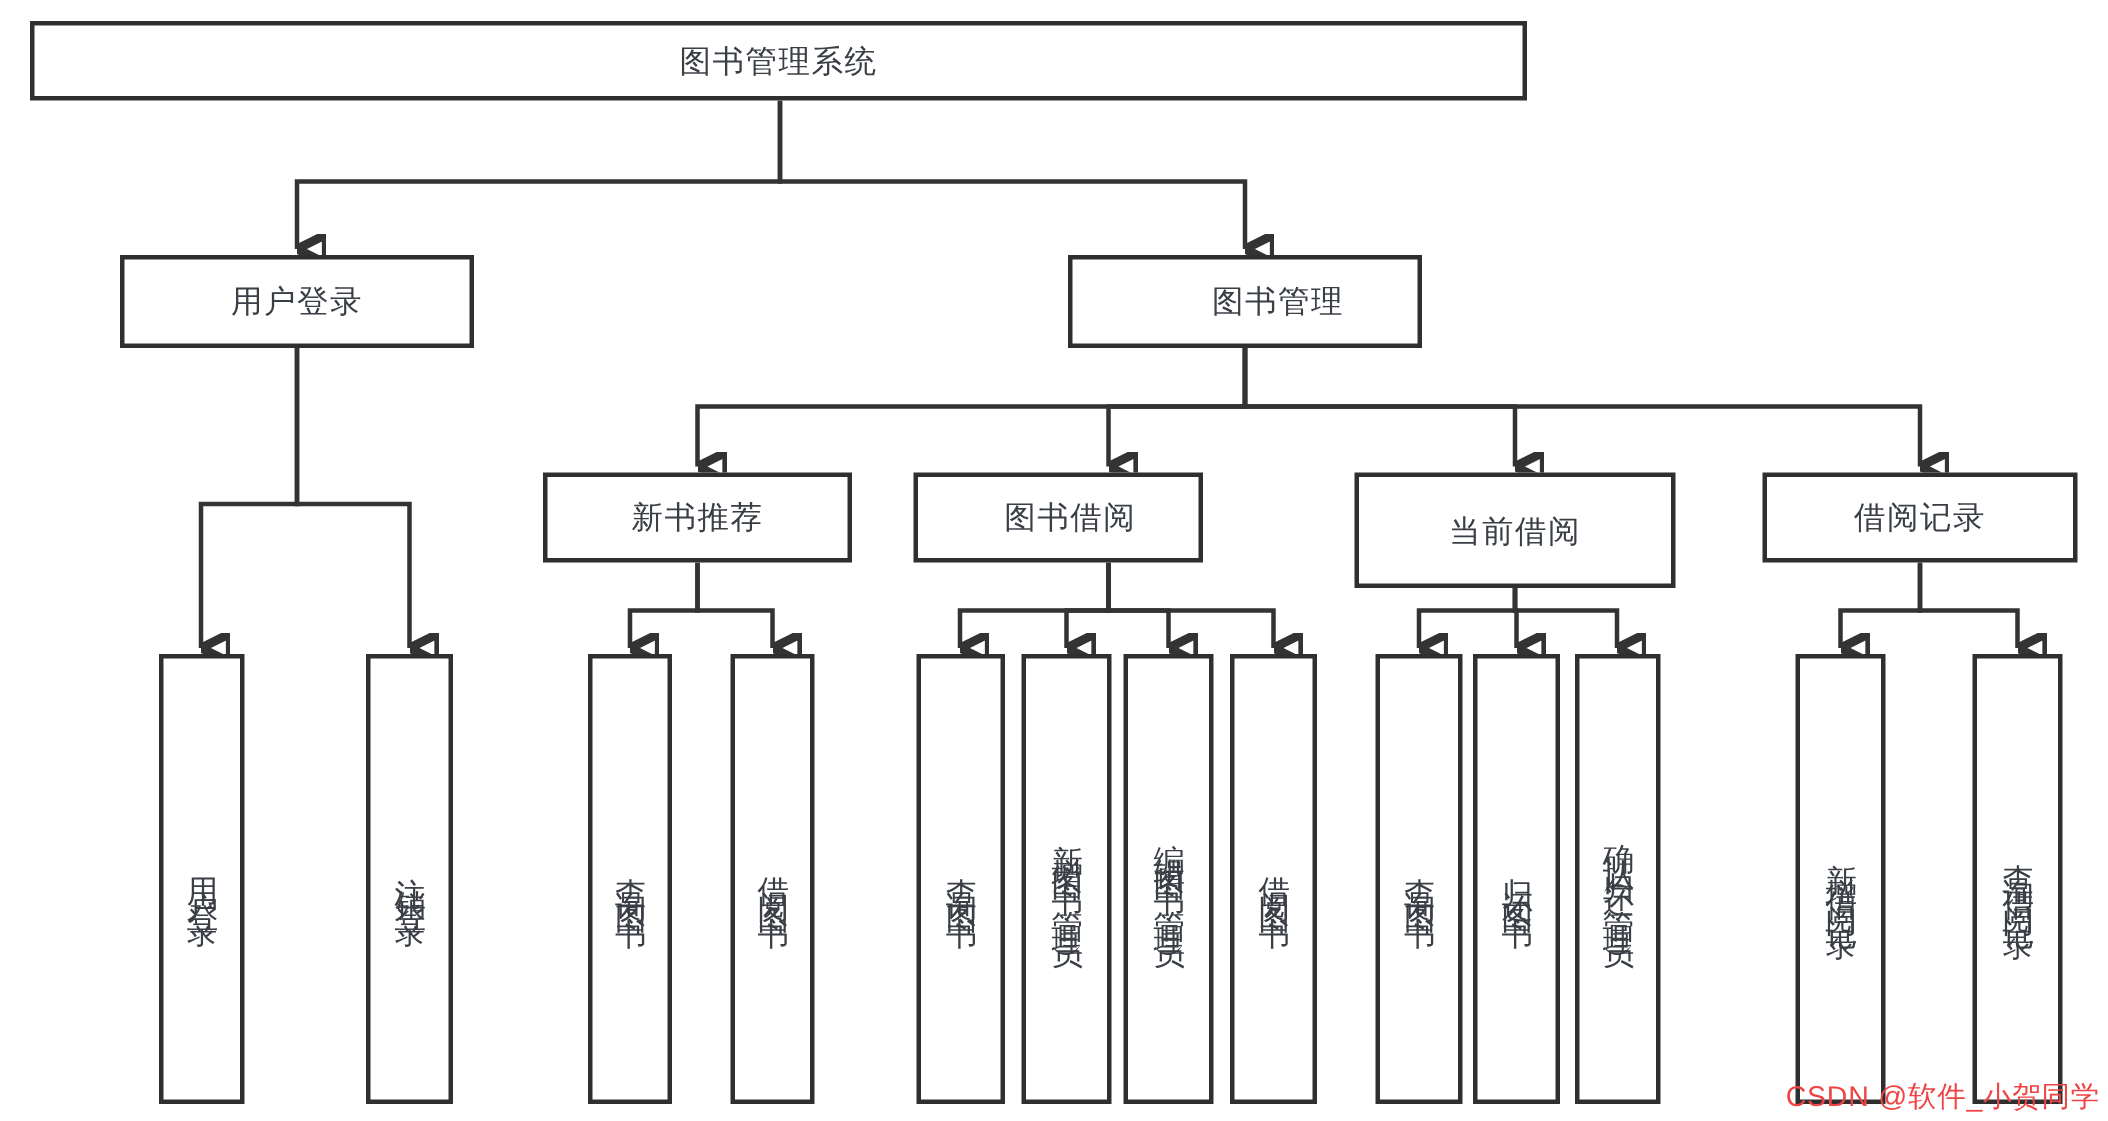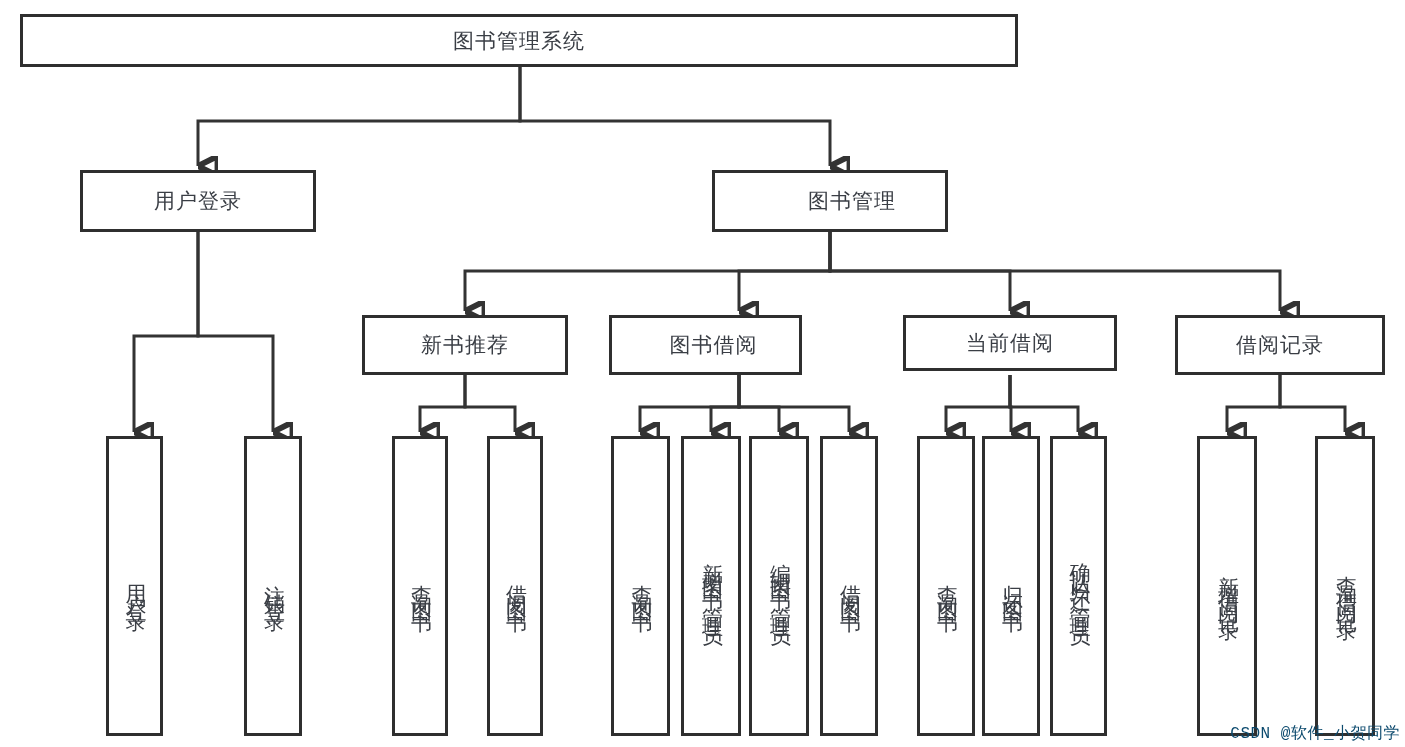--- a/index.html
+++ b/index.html
@@ -7,21 +7,20 @@
     padding: 0;
     background: #ffffff;
     font-family: "Liberation Sans", sans-serif;
   }
   .stage {
     position: relative;
     width: 1405px;
     height: 747px;
     background: #ffffff;
     overflow: hidden;
-    font-family: Liberation Mono, monospace;
   }
   .connector-layer {
     position: absolute;
     left: 0; top: 0;
     width: 1405px;
     height: 747px;
   }
   .connector-layer path {
     fill: none;
     stroke: #333333;
@@ -55,22 +54,22 @@
     font-size: 21px;
     color: #3a3e45;
     letter-spacing: 9px;
     line-height: 1;
     white-space: nowrap;
   }
   .watermark {
     position: absolute;
     right: 5px;
     bottom: 3px;
-    font-size: 16px;
-    color: #0c4a6e;
+    font-size: 19px;
+    color: #ef4444;
     letter-spacing: 0.5px;
     z-index: 5;
   }
 </style>
 </head>
 <body>
 
 <div class="stage">
 
   <svg class="connector-layer" width="1405" height="747" viewBox="0 0 1405 747">
@@ -106,21 +105,21 @@
     <path d="M1280,375 V407 H1345 V432" marker-end="url(#arrow)"></path>
   </svg>
 
   <div class="hbox" style="left:20px; top:14px; width:998px; height:53px;">图书管理系统</div>
 
   <div class="hbox" style="left:80px; top:170px; width:236px; height:62px;">用户登录</div>
   <div class="hbox" style="left:712px; top:170px; width:236px; height:62px;padding-left:44px;">图书管理</div>
 
   <div class="hbox" style="left:362px; top:315px; width:206px; height:60px;text-align:right;">新书推荐</div>
   <div class="hbox" style="left:609px; top:315px; width:193px; height:60px;padding-left:16px;">图书借阅</div>
-  <div class="hbox" style="left:903px; top:315px; width:214px; height:56px;">当前借阅</div>
+  <div class="hbox" style="left:903px; top:315px; width:214px; height:77px;">当前借阅</div>
   <div class="hbox" style="left:1175px; top:315px; width:210px; height:60px;">借阅记录</div>
 
   <div class="vbox" style="left:106px; width:57px;">
     <span class="vtext">用户登录</span>
   </div>
   <div class="vbox" style="left:244px; width:58px;">
     <span class="vtext">注销登录</span>
   </div>
 
   <div class="vbox" style="left:392px; width:56px;">

